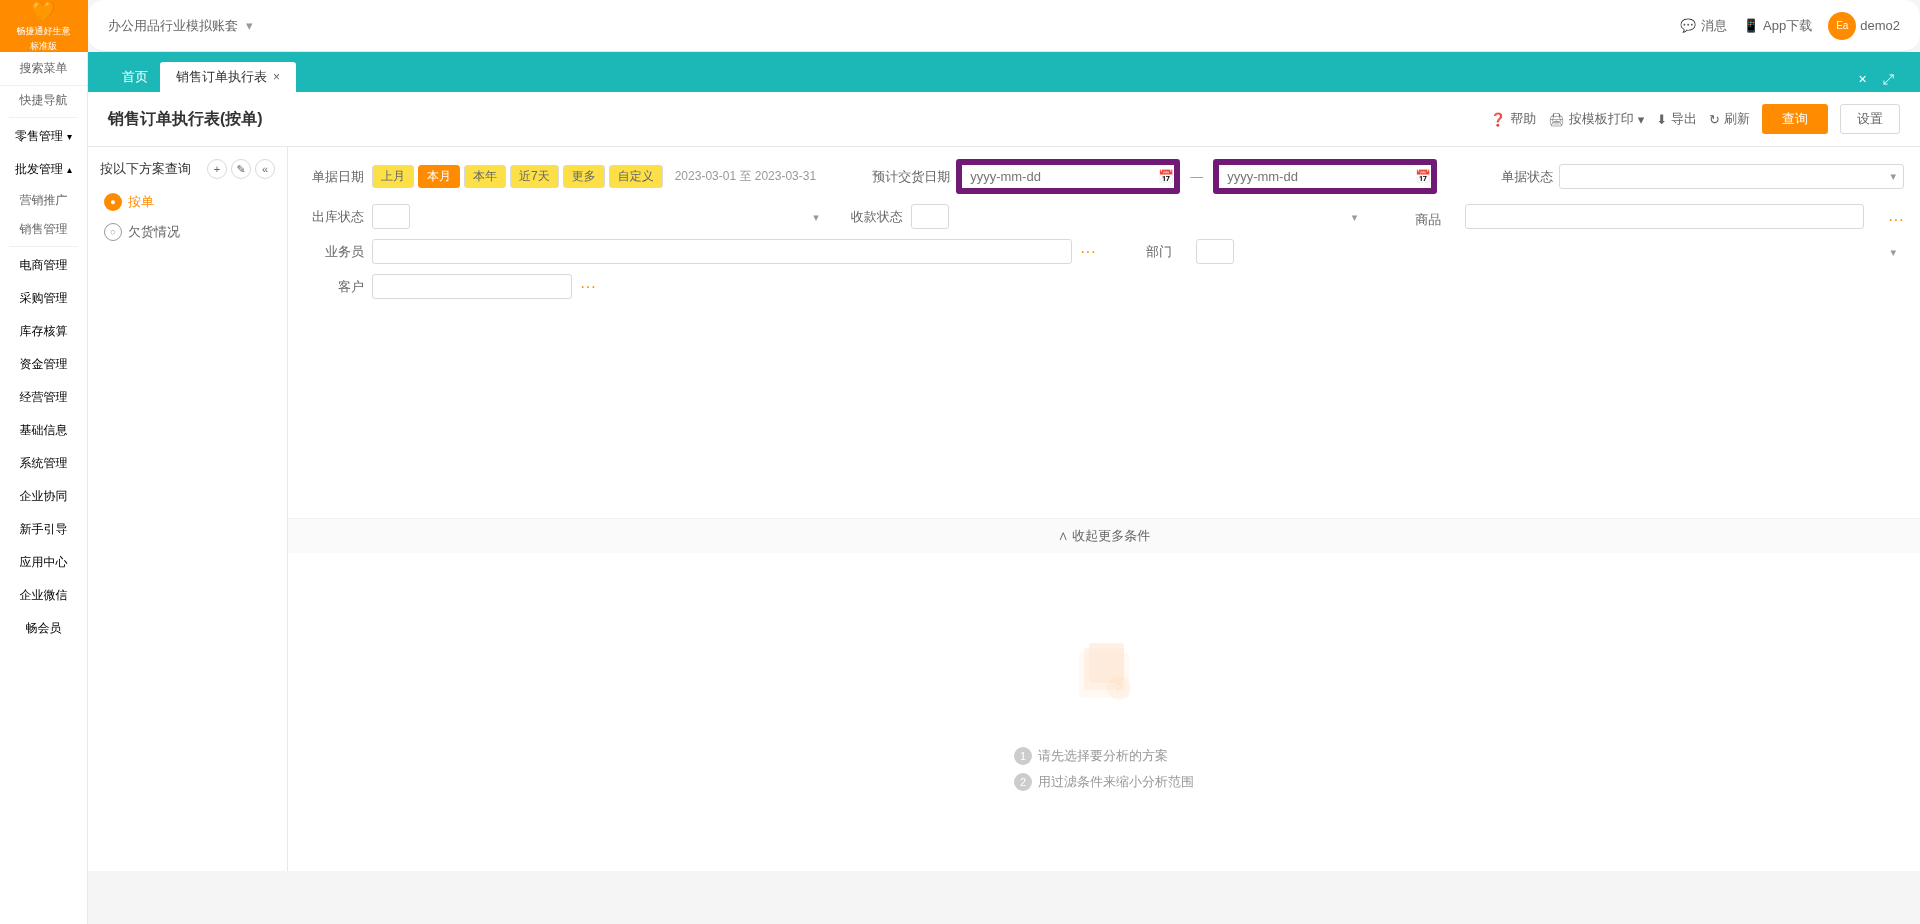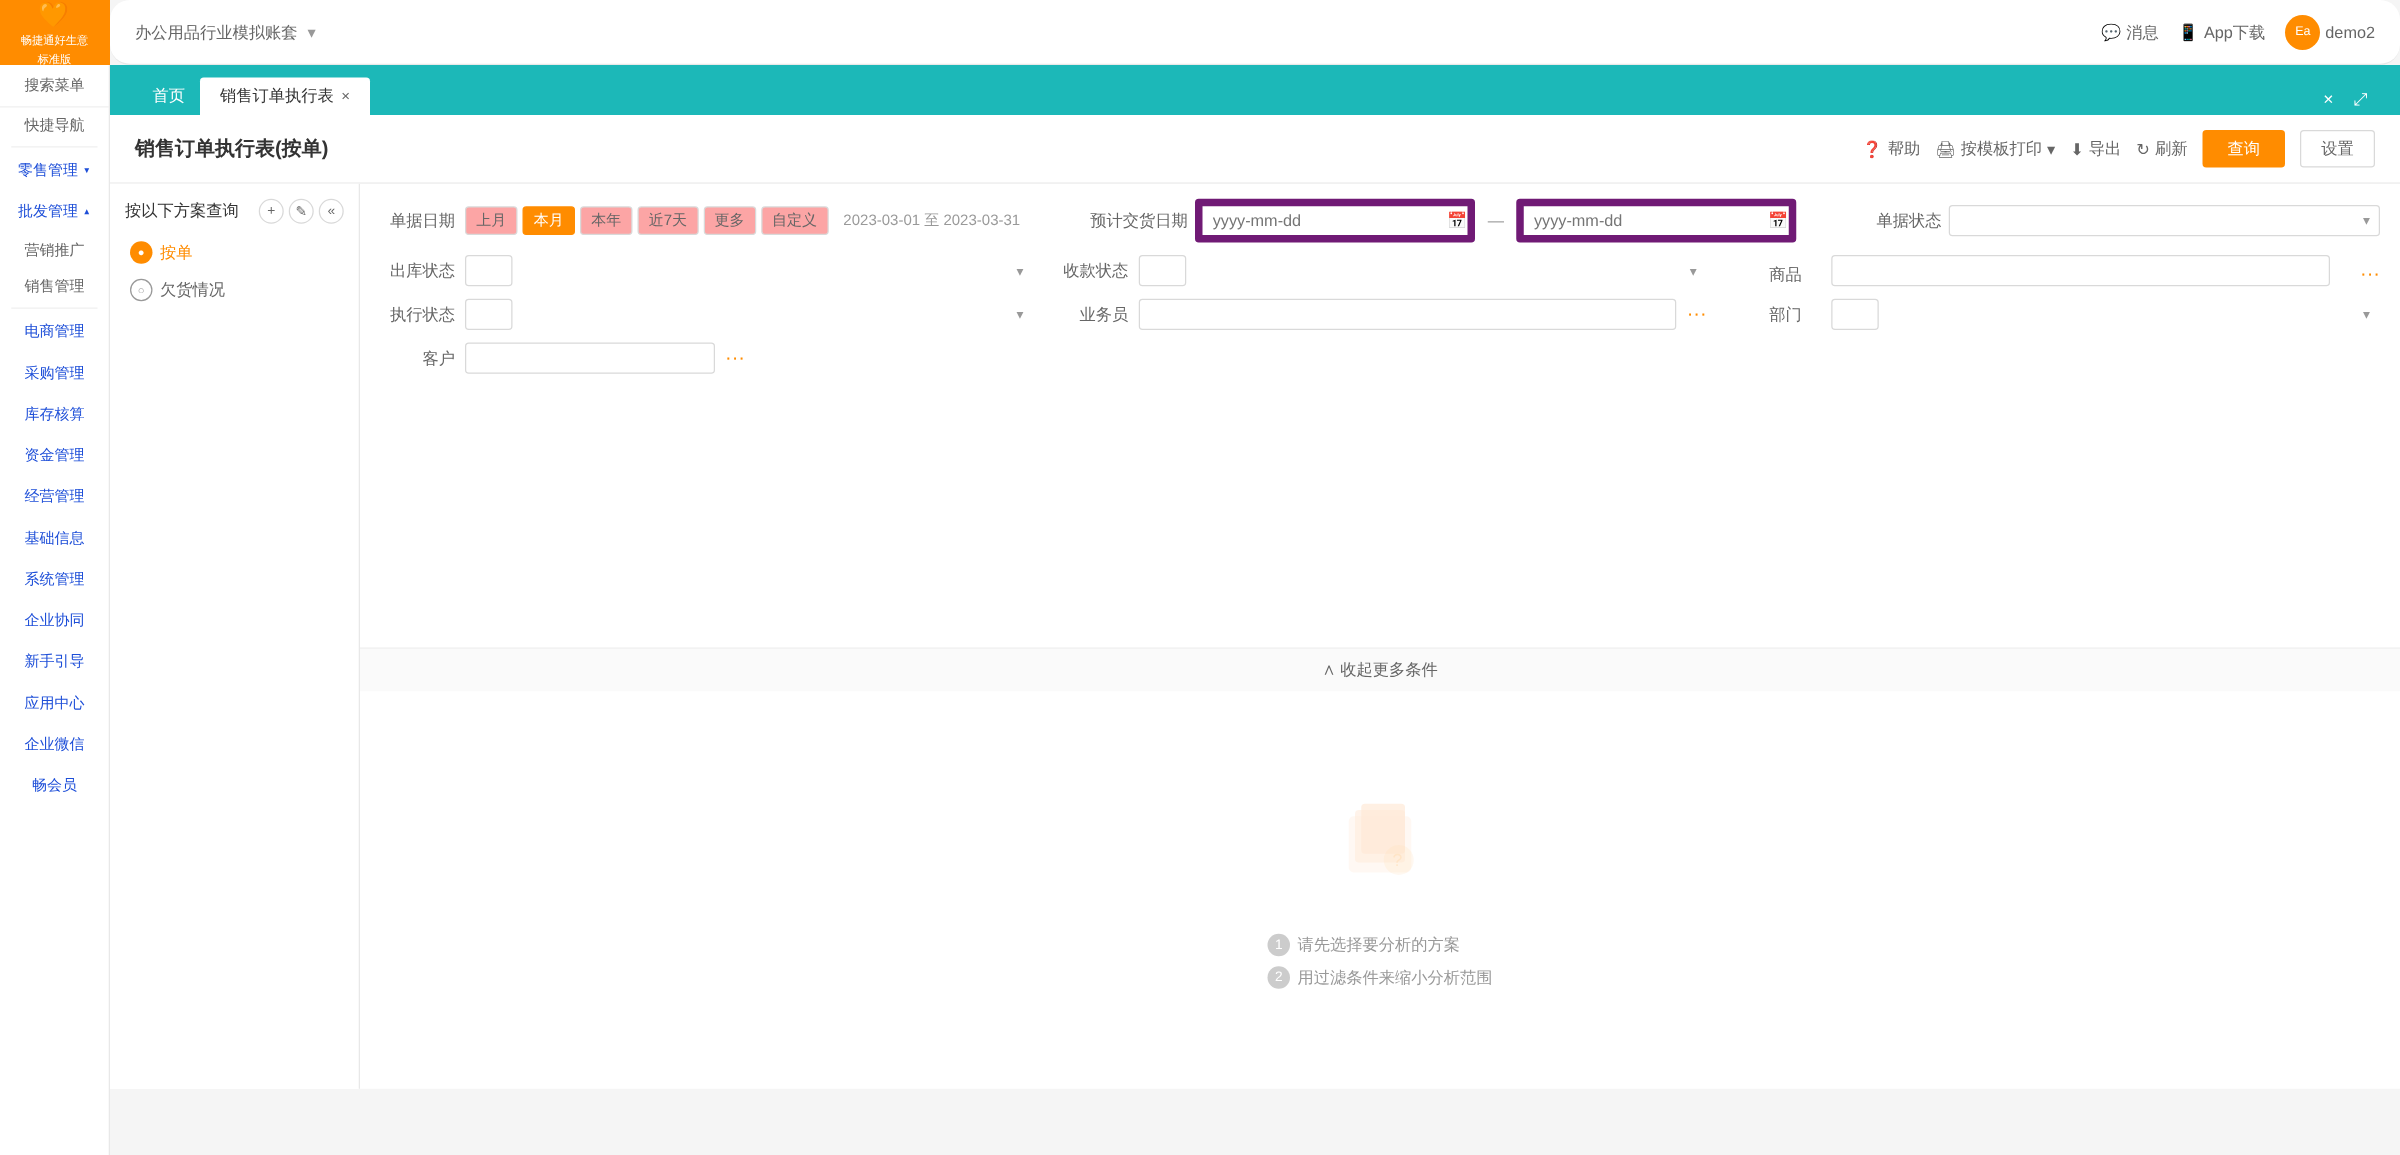--- a/index.html
+++ b/index.html
@@ -5,21 +5,21 @@
     * { margin: 0; padding: 0; box-sizing: border-box; }
     body { font-family: 'Microsoft YaHei', Arial, sans-serif; font-size: 13px; background: #f5f5f5; color: #333; width: 1920px; height: 924px; overflow: hidden; display: flex; }
 
     
     .sidebar { width: 88px; background: #fff; border-right: 1px solid #e8e8e8; display: flex; flex-direction: column; align-items: center; padding-top: 0; flex-shrink: 0; }
     .sidebar-logo { width: 88px; height: 52px; background: #ff8c00; display: flex; flex-direction: column; align-items: center; justify-content: center; color: #fff; font-size: 10px; }
     .sidebar-logo-icon { font-size: 20px; }
     .sidebar-logo-text { font-size: 9px; margin-top: 2px; }
     .sidebar-search { width: 100%; padding: 8px 10px; text-align: center; color: #666; font-size: 12px; cursor: pointer; border-bottom: 1px solid #f0f0f0; }
     .sidebar-nav { width: 100%; padding: 6px 10px; text-align: center; color: #666; font-size: 12px; cursor: pointer; }
-    .sidebar-section { width: 100%; padding: 8px 10px; text-align: center; color: #1d4ed8; font-size: 12px; cursor: pointer; display: flex; align-items: center; justify-content: center; gap: 4px; position: relative; font-family: Liberation Mono, monospace; }
+    .sidebar-section { width: 100%; padding: 8px 10px; text-align: center; color: #000000; font-size: 12px; cursor: pointer; display: flex; align-items: center; justify-content: center; gap: 4px; position: relative; }
     .sidebar-section .arrow { font-size: 10px; }
     .sidebar-divider { width: 80%; height: 1px; background: #f0f0f0; margin: 2px auto; }
     .sidebar-sub { width: 100%; padding: 6px 10px; text-align: center; color: #666; font-size: 12px; cursor: pointer; }
 
     
     .main { flex: 1; display: flex; flex-direction: column; overflow: hidden; }
 
     
     .top-header { height: 52px; background: #fff; border-bottom: 1px solid #e8e8e8; display: flex; align-items: center; justify-content: space-between; padding: 0 20px; flex-shrink: 0; border-radius: 16px; }
     .top-header-left { display: flex; align-items: center; gap: 8px; color: #666; font-size: 13px; }
@@ -57,21 +57,21 @@
     .left-panel-item .orange-circle { width: 18px; height: 18px; border-radius: 50%; background: #ff8c00; display: flex; align-items: center; justify-content: center; color: #fff; font-size: 9px; }
     .left-panel-item .gray-circle { width: 18px; height: 18px; border-radius: 50%; border: 1px solid #999; display: flex; align-items: center; justify-content: center; color: #999; font-size: 9px; }
 
     
     .content-with-panel { display: flex; background: #fff; min-height: calc(100vh - 200px); }
 
     
     .filter-grid { flex: 1; padding: 12px 16px; }
     .filter-label { color: #666; font-size: 13px; min-width: 60px; text-align: right; }
     .date-btns { display: flex; gap: 4px; align-items: center; }
-    .date-btn { padding: 2px 8px; border: 1px solid #d9d9d9; border-radius: 3px; background: #fca5a5; cursor: pointer; font-size: 12px; color: #666; }
+    .date-btn { padding: 2px 8px; border: 1px solid #d9d9d9; border-radius: 3px; background: #fde047; cursor: pointer; font-size: 12px; color: #666; }
     .date-btn.active { background: #ff8c00; color: #fff; border-color: #ff8c00; }
     .date-range { color: #999; font-size: 12px; margin-left: 4px; }
     .filter-input { border: 1px solid #d9d9d9; border-radius: 3px; padding: 4px 8px; font-size: 13px; color: #333; background: #fff; min-width: 140px; }
     .filter-input::placeholder { color: #bbb; }
     .filter-select-full { border: 1px solid #d9d9d9; border-radius: 3px; padding: 4px 28px 4px 8px; font-size: 13px; color: #333; background: #fff; flex: 1; appearance: none; }
     .select-wrapper { position: relative; flex: 1; }
     .select-wrapper::after { content: '▾'; position: absolute; right: 8px; top: 50%; transform: translateY(-50%); color: #999; pointer-events: none; font-size: 11px; }
     .dots-btn { color: #ff8c00; cursor: pointer; font-size: 16px; }
     .date-input-wrapper { position: relative; display: flex; align-items: center; }
     .date-input { border: 6px solid #701a75; border-radius: 3px; padding: 4px 28px 4px 8px; font-size: 13px; color: #bbb; background: #fff; min-width: 130px; }
@@ -307,28 +307,20 @@
             </div>
             <div style="display:flex;align-items:flex-end;gap:24px;flex:1;">
               <span class="filter-label">商品</span>
               <input class="filter-input" type="text" style="flex: 1 1 0%;">
               <span class="dots-btn">···</span>
             </div>
           </div>
 
           <div style="display:flex;align-items:center;gap:16px;margin-bottom:10px;">
             <div style="display:flex;align-items:center;gap:8px;flex:1;">
-              <span class="filter-label">执行状态</span>
-              <div class="select-wrapper">
-                <select class="filter-select-full">
-                  <option value=""></option>
-                </select>
-              </div>
-            </div>
-            <div style="display:flex;align-items:center;gap:8px;flex:1;">
               <span class="filter-label">业务员</span>
               <input class="filter-input" type="text" style="flex: 1 1 0%;">
               <span class="dots-btn">···</span>
             </div>
             <div style="display:flex;align-items:center;gap:24px;flex:1;">
               <span class="filter-label">部门</span>
               <div class="select-wrapper">
                 <select class="filter-select-full">
                   <option value=""></option>
                 </select>

